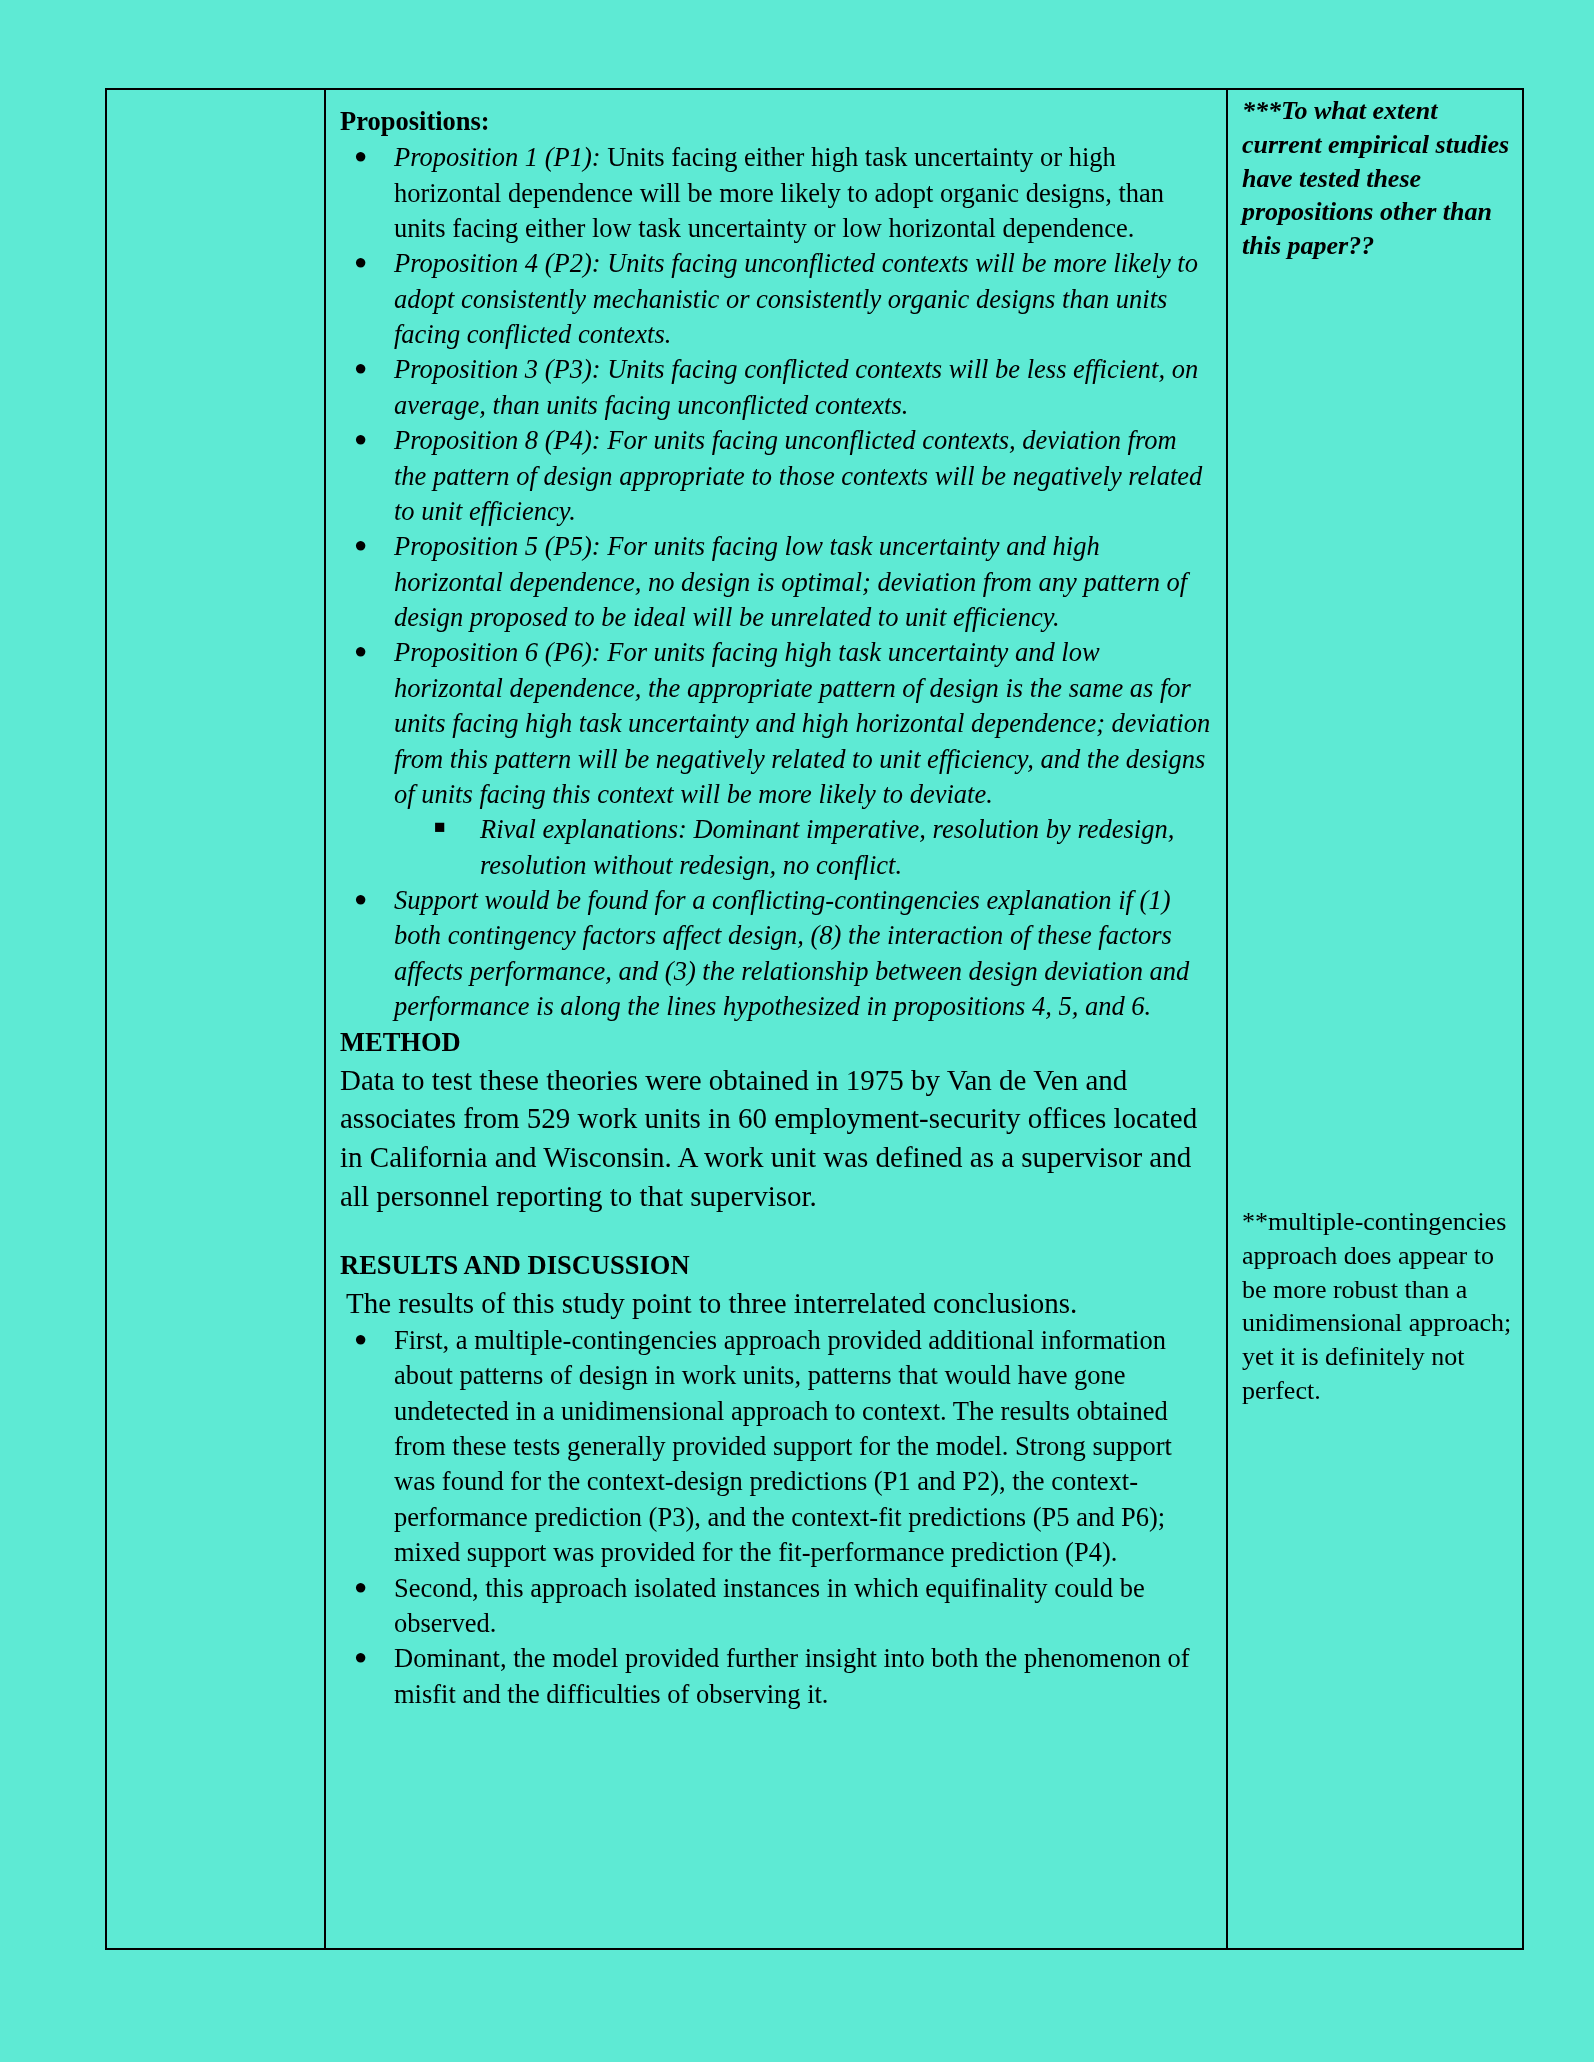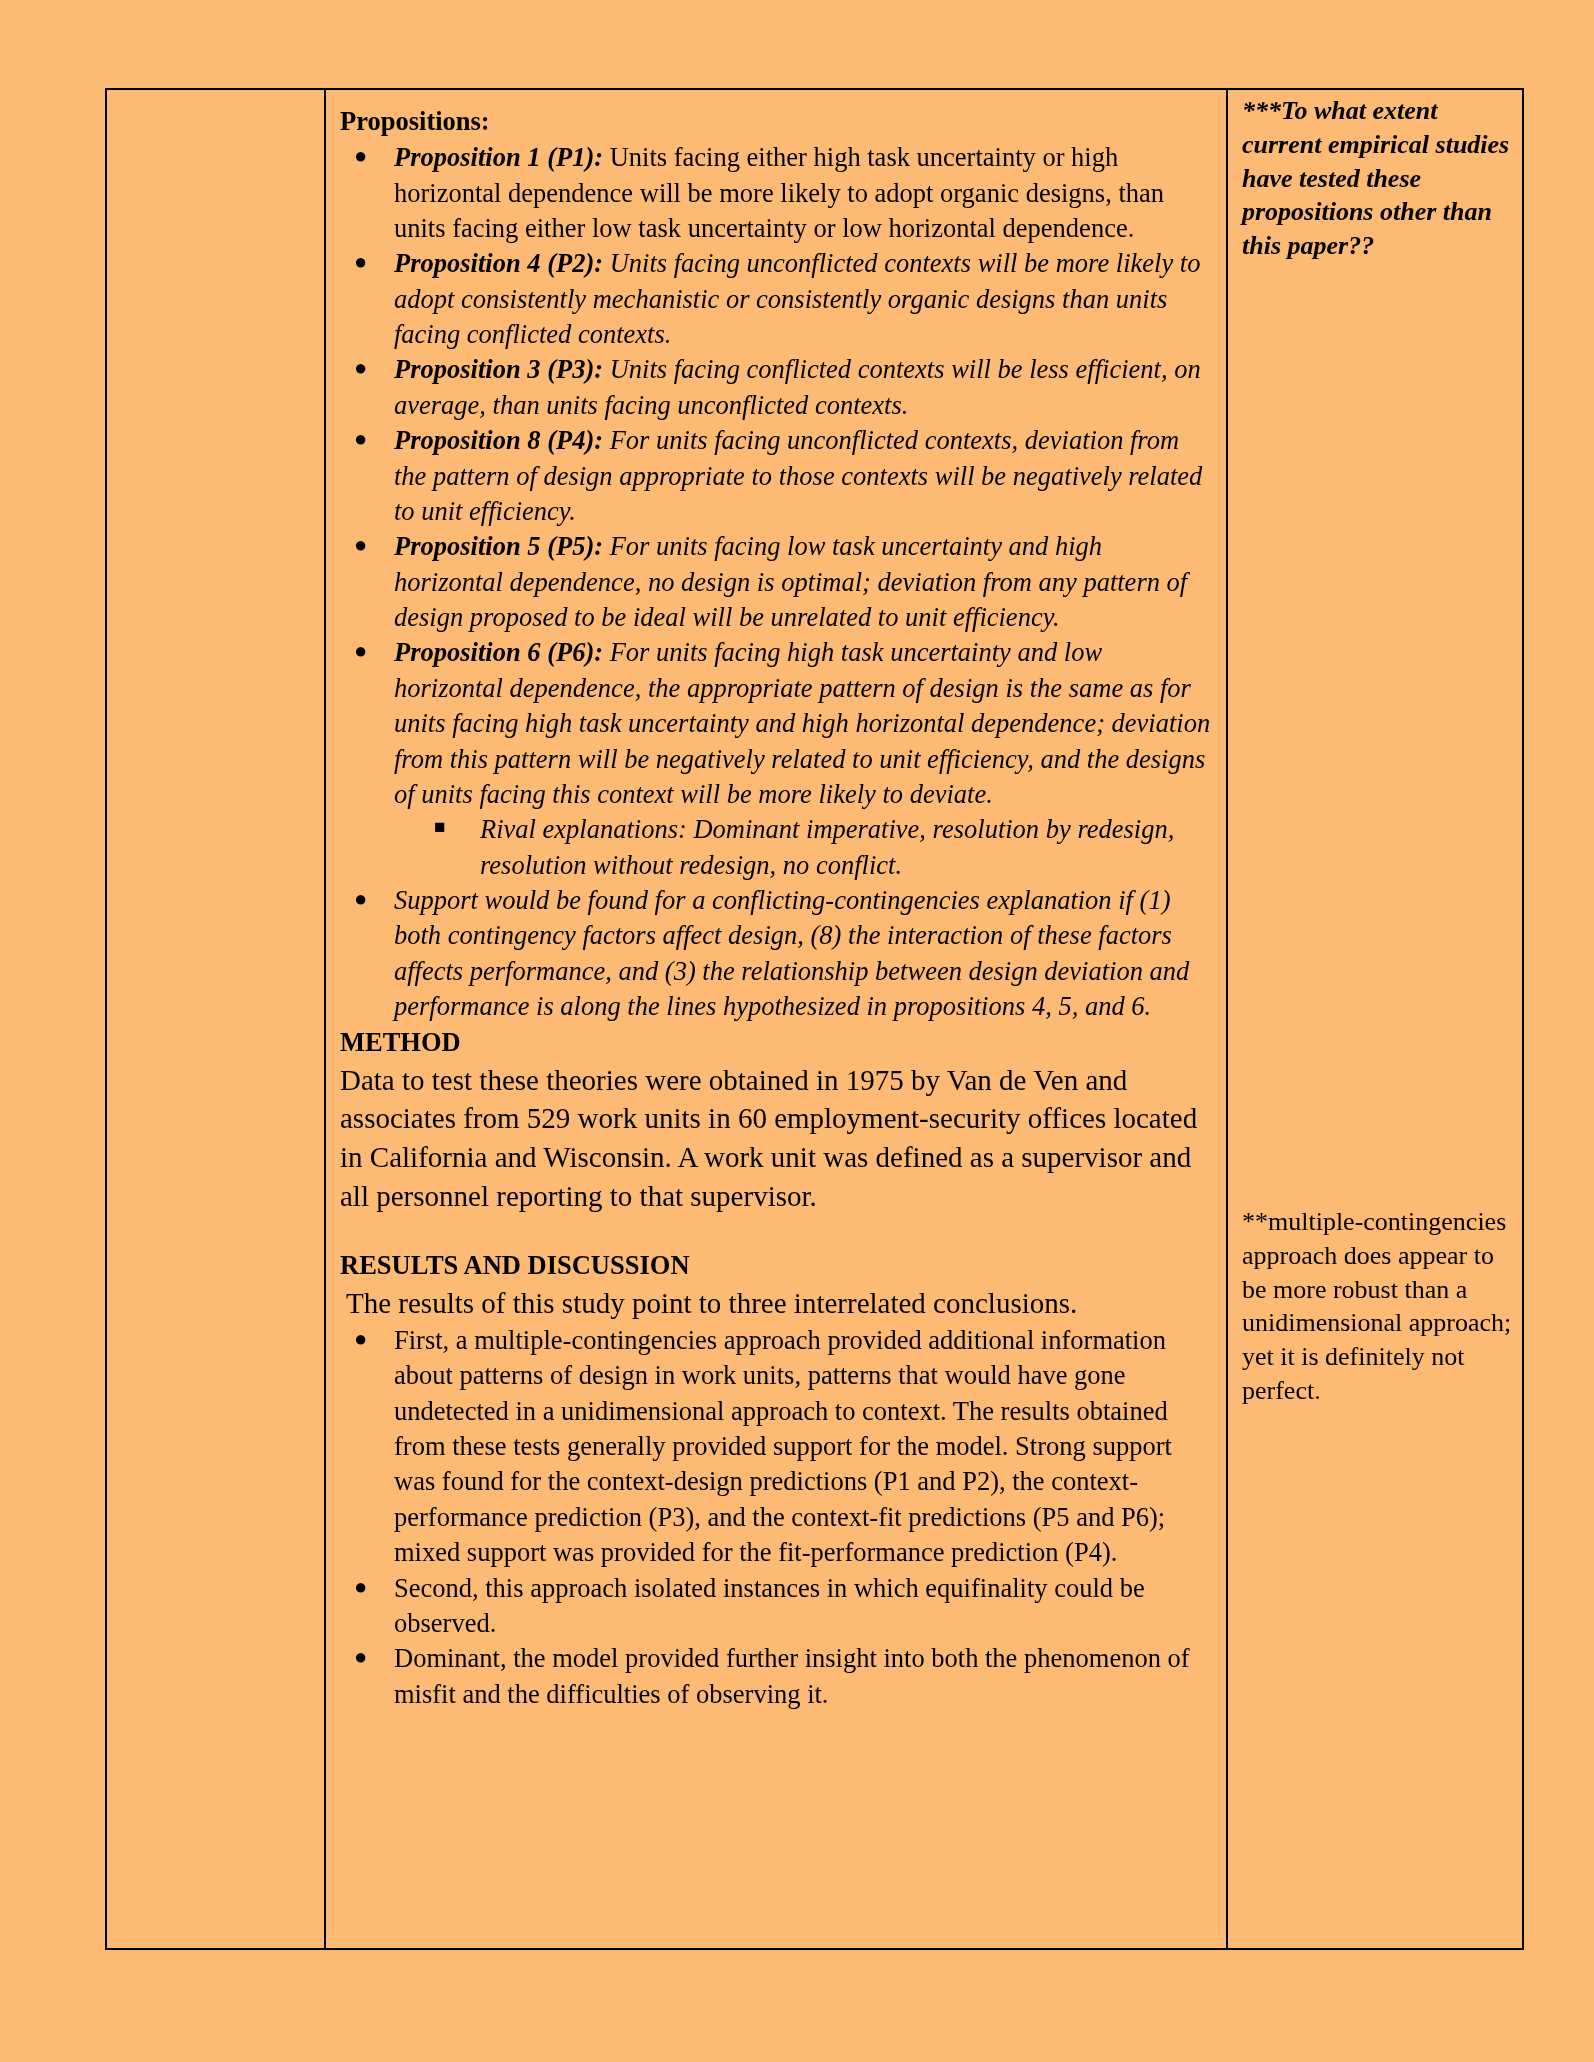--- a/index.html
+++ b/index.html
@@ -14,21 +14,21 @@
     color: #000000;
     position: relative;
     overflow: hidden;
   }
 
   .page {
     position: absolute;
     left: 0; top: 0;
     width: 1594px;
     height: 2062px;
-    background: #fdba74;
+    background: #5eead4;
   }
 
   
   .notes-table {
     position: absolute;
     left: 105px;
     top: 88px;
     width: 1411px;
     height: 1862px;
     box-sizing: border-box;
@@ -100,21 +100,21 @@
   ul.subbullets > li > .bullet-glyph {
     position: absolute;
     left: 40px;
     top: 1px;
     font-size: 19px;
     line-height: 1.5;
     font-style: normal;
   }
 
   .li-ital { font-style: italic; }
-  .li-bold-ital { font-weight: bold; font-style: italic; }
+  .li-bold-ital { font-weight: normal; font-style: italic; }
   .li-roman { font-style: normal; }
 
   .note-text {
     font-size: 26px;
     line-height: 1.30;
     margin: 0;
   }
   .note-italic { font-style: italic; font-weight: bold; }
   .note-plain  { font-style: normal; }
 

